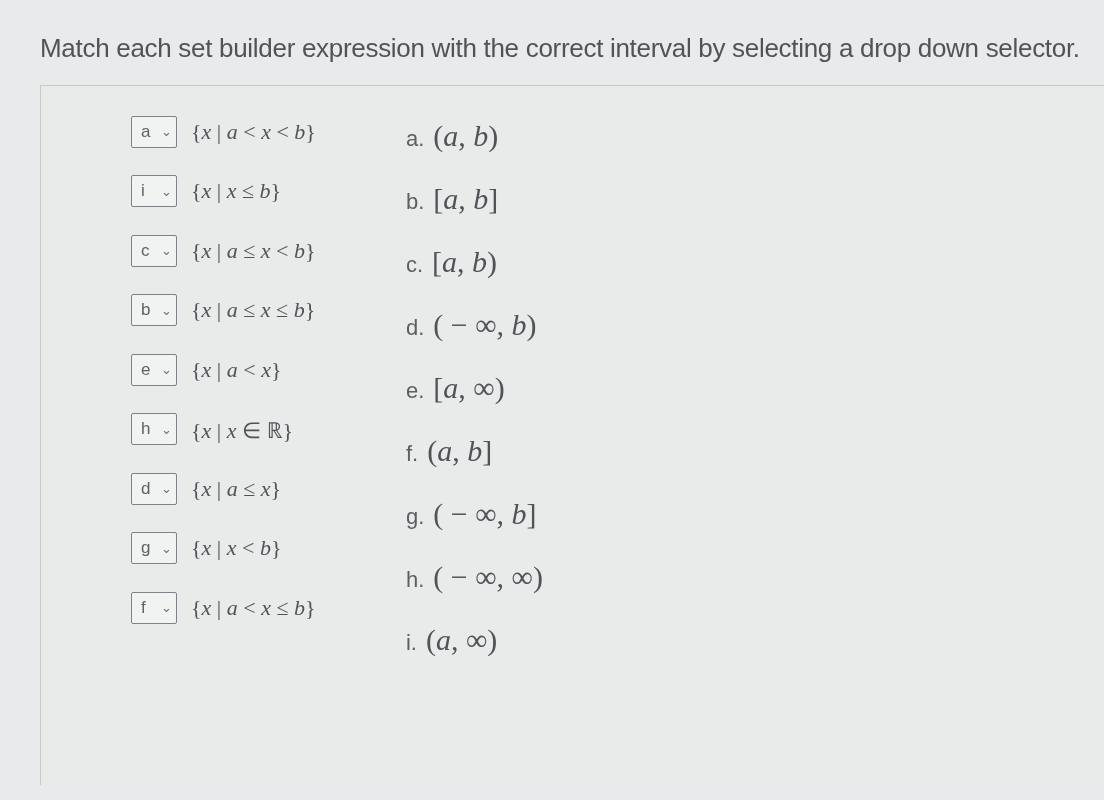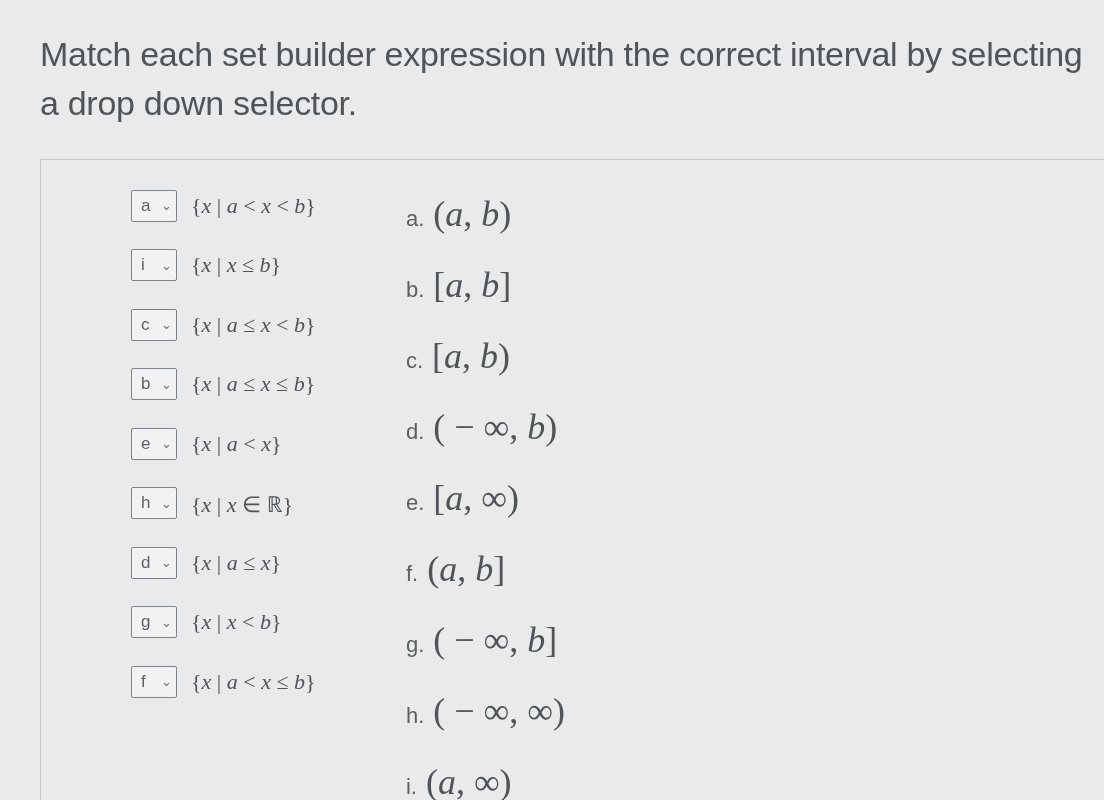--- a/index.html
+++ b/index.html
@@ -6,24 +6,24 @@
   body {
     width: 1104px;
     height: 800px;
     background: #e8eaeb;
     font-family: Georgia, 'Times New Roman', serif;
     color: #4a5158;
     padding: 30px 0 0 40px;
     overflow: hidden;
   }
   .instructions {
-    font-size: 34px;
+    font-size: 26px;
     line-height: 1.45;
     color: #4f5459;
-    margin-bottom: 30px;
+    margin-bottom: 17px;
     font-family: Verdana, Arial, sans-serif;
     letter-spacing: -0.3px;
   }
   .card {
     border: 1.5px solid #c6cbbf;
     border-right: none;
     border-bottom: none;
     background: #e9ebeb;
     padding: 30px 28px 60px 90px;
     min-height: 700px;
@@ -82,21 +82,21 @@
     font-size: 27px;
     color: #4f5459;
   }
   .a-label {
     font-family: Verdana, Arial, sans-serif;
     font-size: 22px;
     color: #5a5f64;
   }
   .a-expr {
     font-family: 'Cambria Math', Georgia, 'Times New Roman', serif;
-    font-size: 36px;
+    font-size: 30px;
     text-align: center;
   }
   .a-expr .mi { font-style: italic; }
   .inf { font-family: 'Cambria Math', Georgia, serif; }
 </style>
 </head>
 <body>
 
 <div class="instructions">Match each set builder expression with the correct interval by selecting a drop down selector.</div>
 

